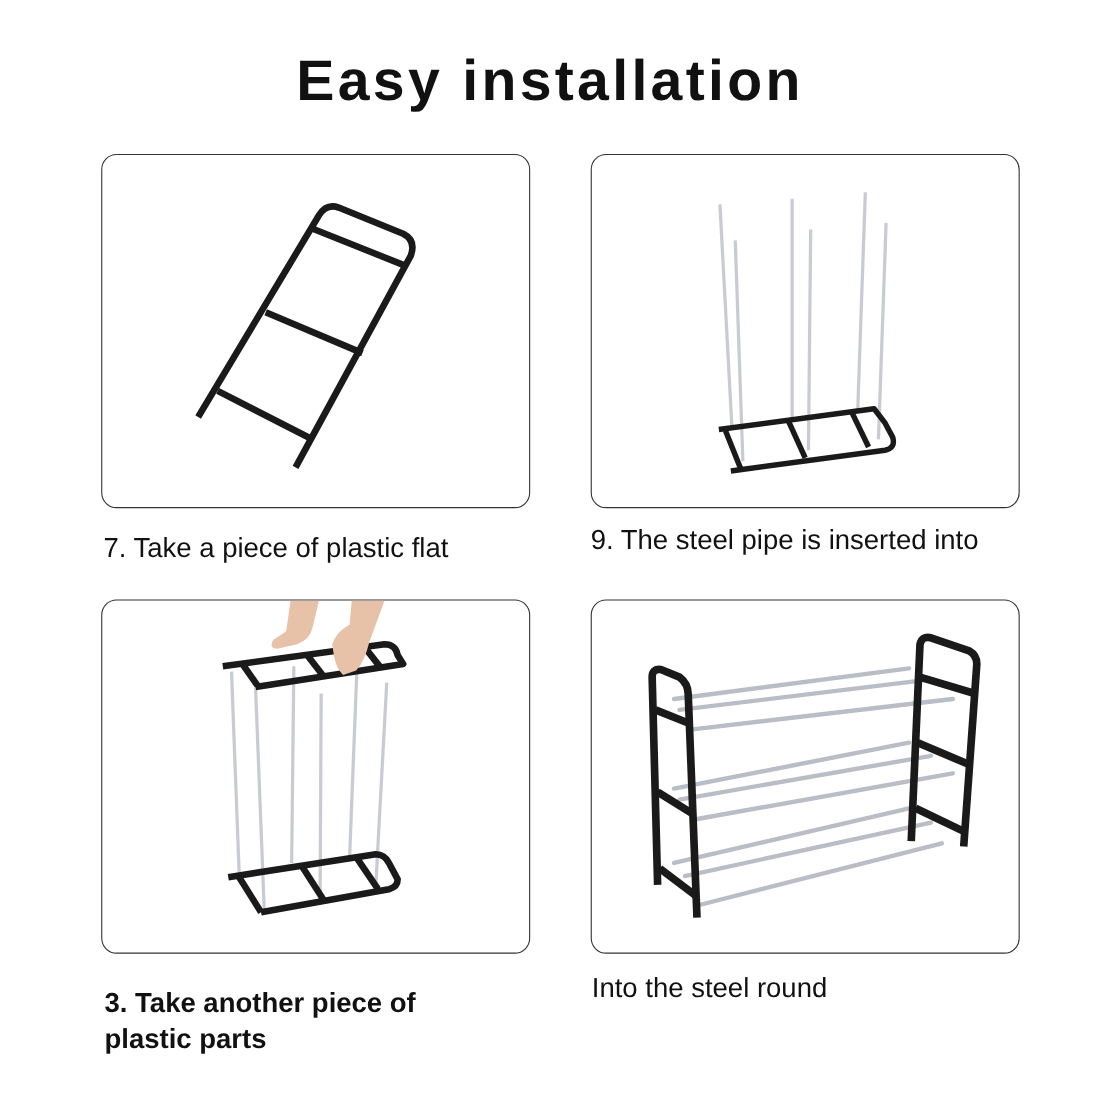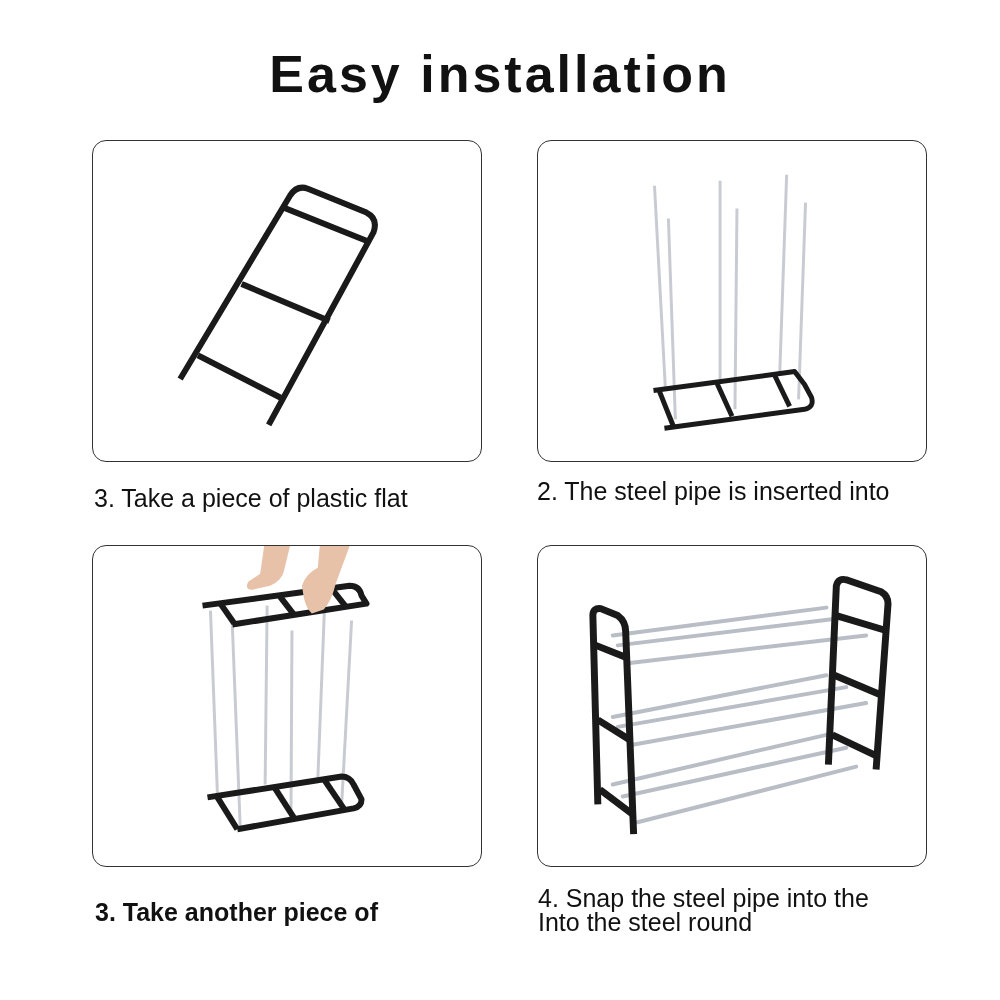--- a/index.html
+++ b/index.html
@@ -27,21 +27,21 @@
   <svg viewBox="0 0 390 322">
     <g stroke="#1a1a1a" stroke-width="6" fill="none" stroke-linecap="square" stroke-linejoin="round">
       <path d="M89 237 L198 55 Q205 44 216 48 L275 72 Q287 78 282 92 L178 283"></path>
       <line x1="194" y1="68" x2="274" y2="100"></line>
       <line x1="152" y1="145" x2="235" y2="180"></line>
       <line x1="108" y1="217" x2="186" y2="257"></line>
     </g>
   </svg>
 </div>
 <div class="cap" id="c1">
-  <span>3. Take a piece of plastic flat</span>
+  <span>7. Take a piece of plastic flat</span>
 </div>
 
 <div class="panel" id="p2">
   <svg viewBox="0 0 390 322">
     <g stroke="#c8ccd2" stroke-width="3">
       <line x1="117" y1="45" x2="128" y2="250"></line>
       <line x1="131" y1="78" x2="138" y2="280"></line>
       <line x1="183" y1="40" x2="183" y2="240"></line>
       <line x1="200" y1="68" x2="198" y2="270"></line>
       <line x1="250" y1="34" x2="243" y2="235"></line>
@@ -49,21 +49,21 @@
     </g>
     <g stroke="#1a1a1a" stroke-width="5" fill="none" stroke-linejoin="round">
       <path d="M116 251 L258 232 L268 245 L275 258 Q278 268 268 270 L127 289"></path>
       <line x1="122" y1="252" x2="136" y2="287"></line>
       <line x1="180" y1="244" x2="195" y2="277"></line>
       <line x1="238" y1="236" x2="253" y2="267"></line>
     </g>
   </svg>
 </div>
 <div class="cap" id="c2">
-  <span>2. The steel pipe is inserted into</span>
+  <span>9. The steel pipe is inserted into</span>
 </div>
 
 <div class="panel" id="p3">
   <svg viewBox="0 0 390 322">
     <g stroke="#c8ccd2" stroke-width="3">
       <line x1="118" y1="65" x2="125" y2="250"></line>
       <line x1="140" y1="80" x2="148" y2="285"></line>
       <line x1="175" y1="60" x2="173" y2="240"></line>
       <line x1="200" y1="85" x2="199" y2="275"></line>
       <line x1="233" y1="55" x2="226" y2="235"></line>
@@ -80,20 +80,21 @@
       <line x1="233" y1="236" x2="252" y2="264"></line>
     </g>
     <g fill="#e8c2a8">
       <path d="M172 0 L198 0 L192 25 Q190 35 178 40 L160 44 Q152 44 156 36 L168 28 Z"></path>
       <path d="M228 0 L258 0 L244 38 Q240 55 232 64 L220 68 Q214 62 212 52 L210 40 Q214 28 226 22 Z"></path>
     </g>
   </svg>
 </div>
 <div class="cap" id="c3">
   <span>3. Take another piece of</span>
+  <span>plastic parts</span>
 </div>
 
 <div class="panel" id="p4">
   <svg viewBox="0 0 390 322">
     <g stroke="#b9bec6" stroke-width="4" stroke-linecap="round">
       <line x1="75" y1="90" x2="290" y2="62"></line>
       <line x1="80" y1="100" x2="310" y2="72"></line>
       <line x1="90" y1="118" x2="330" y2="90"></line>
       <line x1="75" y1="172" x2="290" y2="130"></line>
       <line x1="80" y1="182" x2="310" y2="142"></line>
@@ -108,15 +109,14 @@
       <line x1="60" y1="175" x2="92" y2="195"></line>
       <line x1="62" y1="245" x2="95" y2="270"></line>
       <path d="M292 220 L300 40 Q302 32 310 34 L345 46 Q352 50 352 58 L340 225"></path>
       <line x1="300" y1="70" x2="350" y2="85"></line>
       <line x1="298" y1="130" x2="345" y2="150"></line>
       <line x1="296" y1="190" x2="342" y2="212"></line>
     </g>
   </svg>
 </div>
 <div class="cap" id="c4">
-  <span>4. Snap the steel pipe into the</span>
   <span>Into the steel round</span>
 </div>
 
 </body></html>

